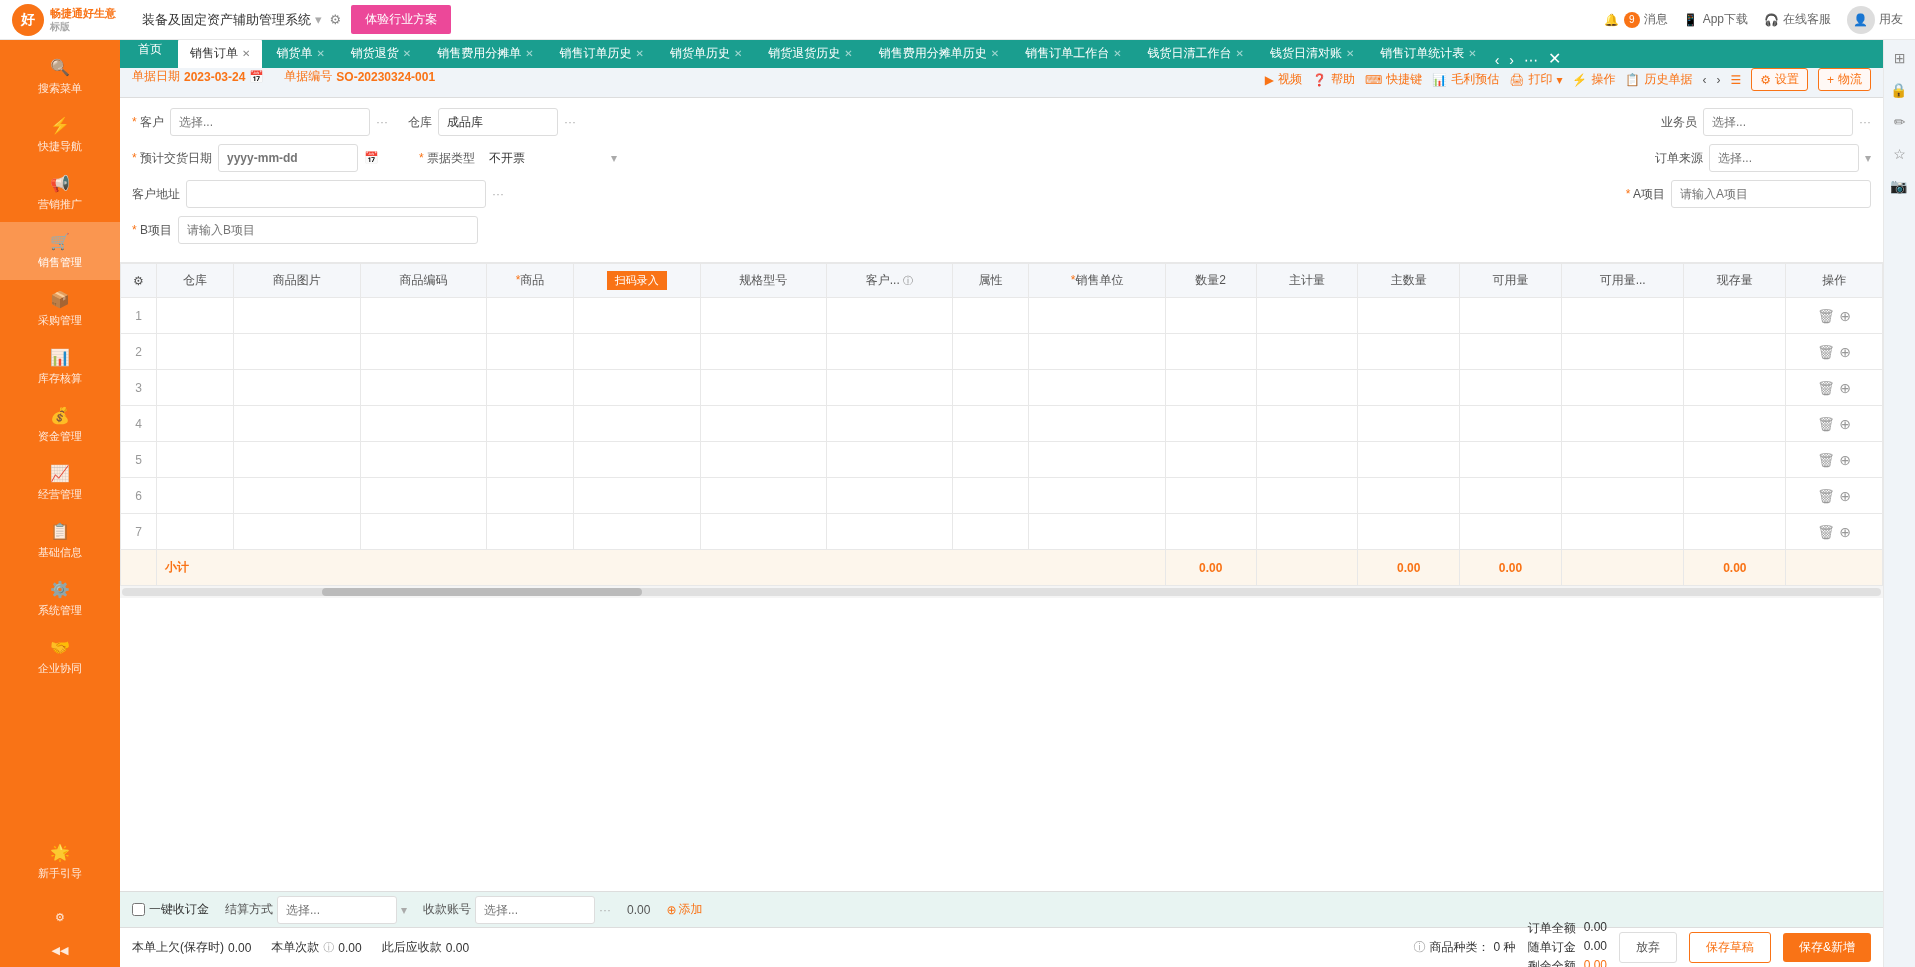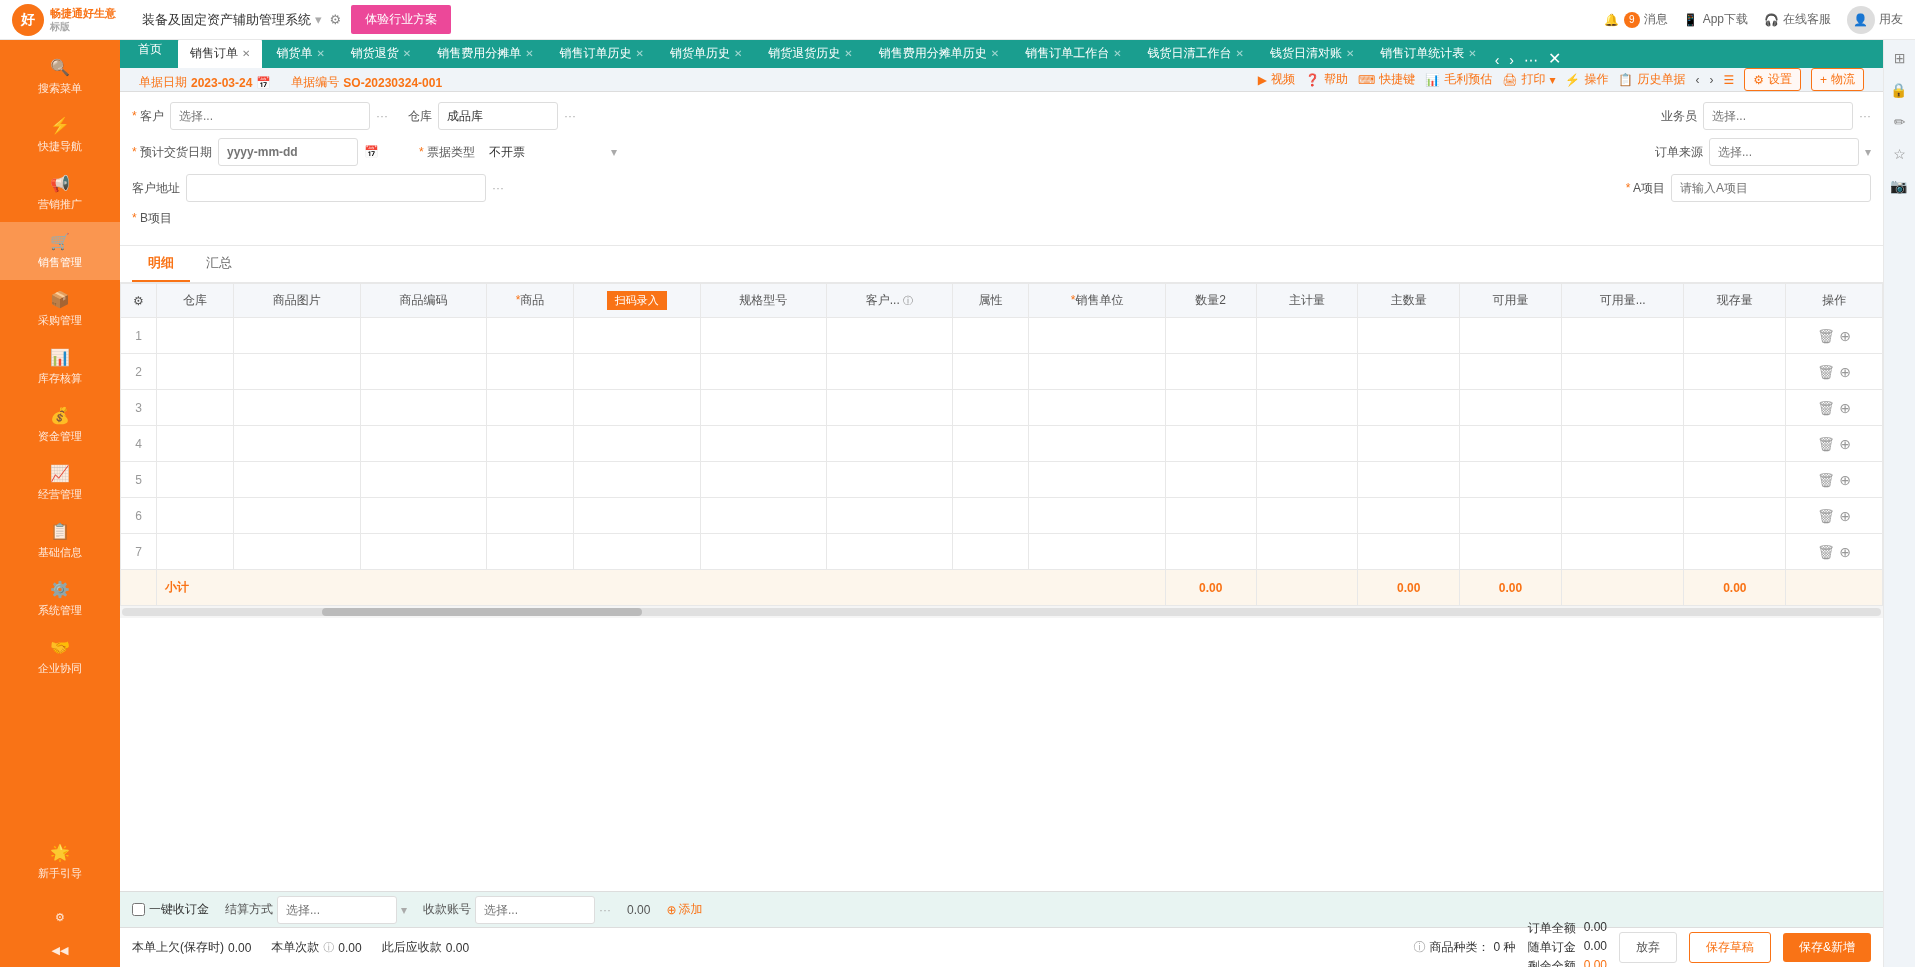--- a/index.html
+++ b/index.html
@@ -29,21 +29,21 @@
     .sidebar-icon { font-size: 16px; }
 
     
     .tab-bar { height: 28px; background: #1a9e8f; display: flex; align-items: flex-end; overflow: hidden; padding: 0 4px; gap: 2px; }
     .tab { display: flex; align-items: center; padding: 0 12px; height: 30px; border-radius: 4px 4px 0 0; color: white; cursor: pointer; font-size: 12px; white-space: nowrap; gap: 4px; }
     .tab.active { background: white; color: #333; }
     .tab-close { opacity: 0.6; font-size: 10px; }
     .tab-nav-btn { color: white; background: none; border: none; cursor: pointer; padding: 0 4px; font-size: 14px; }
 
     
-    .sub-header { height: 24px; background: #f0f4f8; border-bottom: 1px solid #ddd; display: flex; align-items: flex-end; padding: 0 19px; gap: 20px; }
+    .sub-header { height: 30px; background: #f0f4f8; border-bottom: 1px solid #ddd; display: flex; align-items: flex-start; padding: 0 12px; gap: 20px; }
     .sub-header-item { display: flex; align-items: center; gap: 4px; font-size: 12px; color: #555; cursor: pointer; }
     .sub-header-item span { color: #f97316; }
     .sub-header-right { margin-left: auto; display: flex; align-items: center; gap: 10px; }
 
     
     .form-area { background: white; padding: 10px 12px; border-bottom: 1px solid #e8e8e8; }
     .form-row { display: flex; align-items: center; gap: 20px; margin-bottom: 8px; }
     .form-field { display: flex; align-items: center; gap: 6px; }
     .form-label { color: #555; font-size: 12px; white-space: nowrap; }
     .required { color: #f97316; }
@@ -369,28 +369,25 @@
             </span>
             <input class="form-input" type="text" style="width: 200px;" placeholder="请输入A项目">
           </div>
         </div>
 
         <div class="form-row">
           <div class="form-field">
             <span class="form-label">
               <span class="required">*</span> <span>B项目</span>
             </span>
-          </div>
-        </div>
-      </div>
-
-      <div class="content-tabs">
-        <div class="content-tab active">明细</div>
-        <div class="content-tab">汇总</div>
-      </div>
+            <input class="form-input" type="text" style="width: 300px;" placeholder="请输入B项目">
+          </div>
+        </div>
+      </div>
+
 
       <div class="table-container">
         <table>
           <thead>
             <tr>
               <th class="settings-col">⚙</th>
               <th>仓库</th>
               <th>商品图片</th>
               <th>商品编码</th>
               <th><span class="required">*</span>商品</th>

